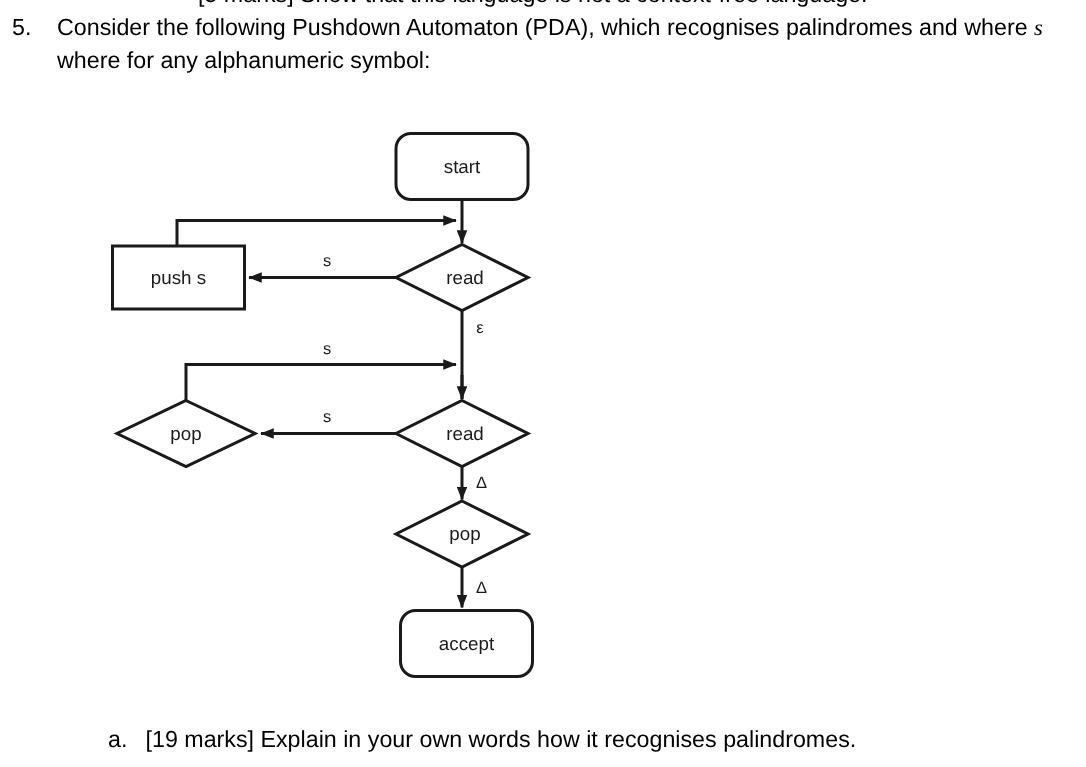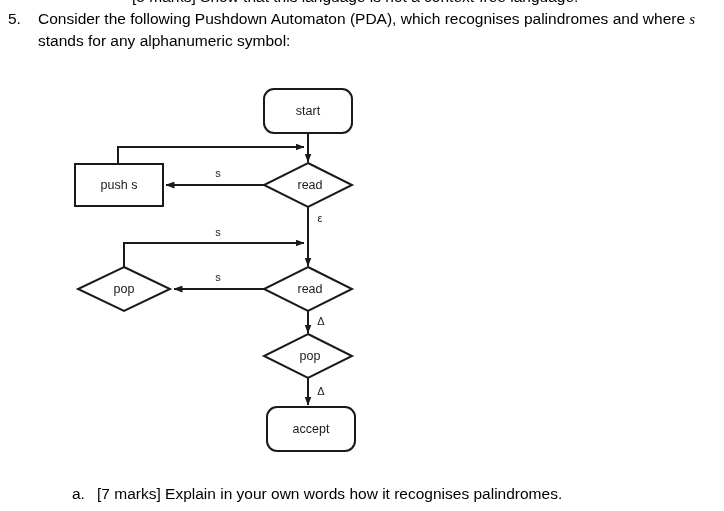--- a/index.html
+++ b/index.html
@@ -115,21 +115,21 @@
 </style>
 </head>
 <body>
 
 <div class="clipped-line">[5 marks] Show that this language is not a context-free language.</div>
 
 <div class="q-block">
   <div class="q-row">
     <div class="q-num">5.</div>
     <div class="q-text">
-      <span>Consider the following Pushdown Automaton (PDA), which recognises palindromes and where </span><span class="ital">s</span><span> stands for any alphanumeric symbol:</span>
+      <span>Consider the following Pushdown Automaton (PDA), which recognises palindromes and where </span><span class="ital">s</span><span> where for any alphanumeric symbol:</span>
     </div>
   </div>
 </div>
 
 <div class="diagram">
   <svg width="420" height="400" viewBox="0 0 420 400">
     <defs>
       <marker id="arrowhead" markerWidth="9" markerHeight="7" refX="8.5" refY="3.5" orient="auto" markerUnits="userSpaceOnUse">
         <polygon points="0 0, 9 3.5, 0 7" fill="#1a1a1a"></polygon>
       </marker>
@@ -190,14 +190,14 @@
 
     <g>
       <rect class="shape" x="267" y="337" width="88" height="44" rx="10" ry="10"></rect>
       <text class="node-label" x="311" y="360">accept</text>
     </g>
   </svg>
 </div>
 
 <div class="sub-block">
   <div class="sub-label">a.</div>
-  <div class="sub-text">[7 marks] Explain in your own words how it recognises palindromes.</div>
+  <div class="sub-text">[19 marks] Explain in your own words how it recognises palindromes.</div>
 </div>
 
 </body></html>

